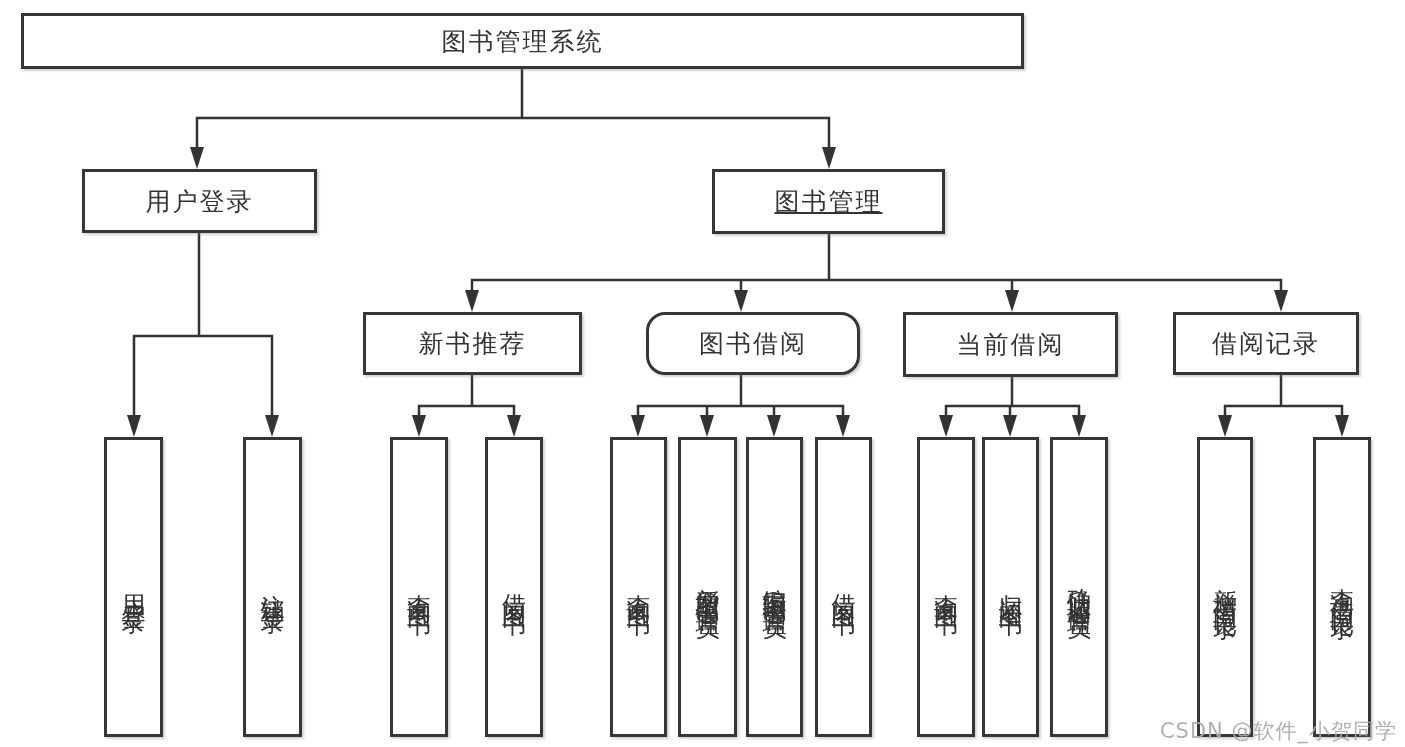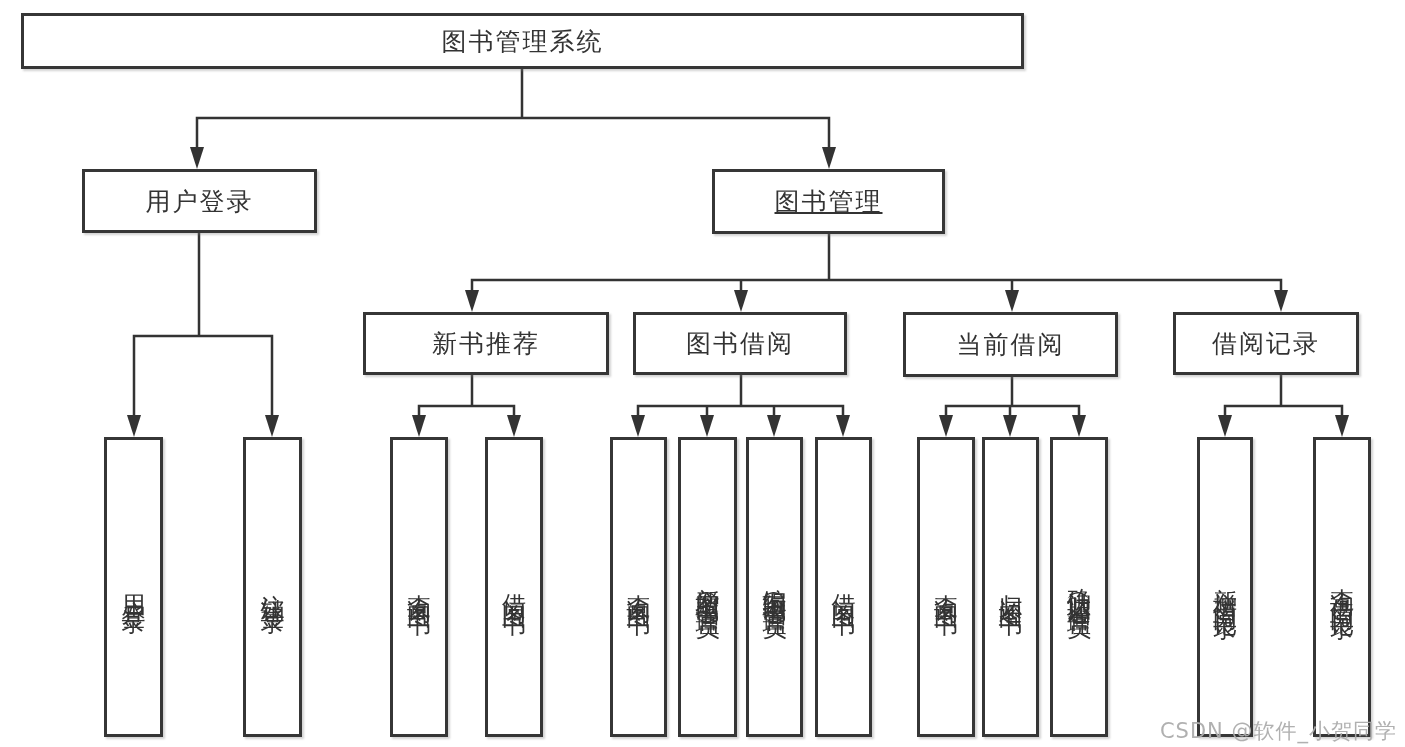--- a/index.html
+++ b/index.html
@@ -85,22 +85,22 @@
       <polygon points="1218,415 1232,415 1225,437"></polygon>
       <polygon points="1335,415 1349,415 1342,437"></polygon>
     </g>
   </svg>
 
   <div class="node h-label" style="left:21px; top:13px; width:1003px; height:56px;">图书管理系统</div>
 
   <div class="node h-label" style="left:82px; top:169px; width:235px; height:64px;">用户登录</div>
   <div class="node h-label" style="left:712px; top:169px; width:233px; height:65px;text-decoration:underline;">图书管理</div>
 
-  <div class="node h-label" style="left:363px; top:312px; width:246px; height:63px;">新书推荐</div>
-  <div class="node h-label" style="left:633px; top:312px; width:214px; height:63px;">图书借阅</div>
+  <div class="node h-label" style="left:363px; top:312px; width:219px; height:63px;">新书推荐</div>
+  <div class="node h-label" style="left:646px; top:312px; width:214px; height:63px;border-radius:19px;">图书借阅</div>
   <div class="node h-label" style="left:903px; top:312px; width:215px; height:65px;">当前借阅</div>
   <div class="node h-label" style="left:1173px; top:312px; width:186px; height:63px;">借阅记录</div>
 
   <div class="node v-label" style="left:104px; top:437px; width:59px; height:300px;">用户登录</div>
   <div class="node v-label" style="left:243px; top:437px; width:59px; height:300px;">注销登录</div>
 
   <div class="node v-label" style="left:390px; top:437px; width:58px; height:300px;">查询图书</div>
   <div class="node v-label" style="left:485px; top:437px; width:58px; height:300px;">借阅图书</div>
 
   <div class="node v-label" style="left:610px; top:437px; width:57px; height:300px;">查询图书</div>

